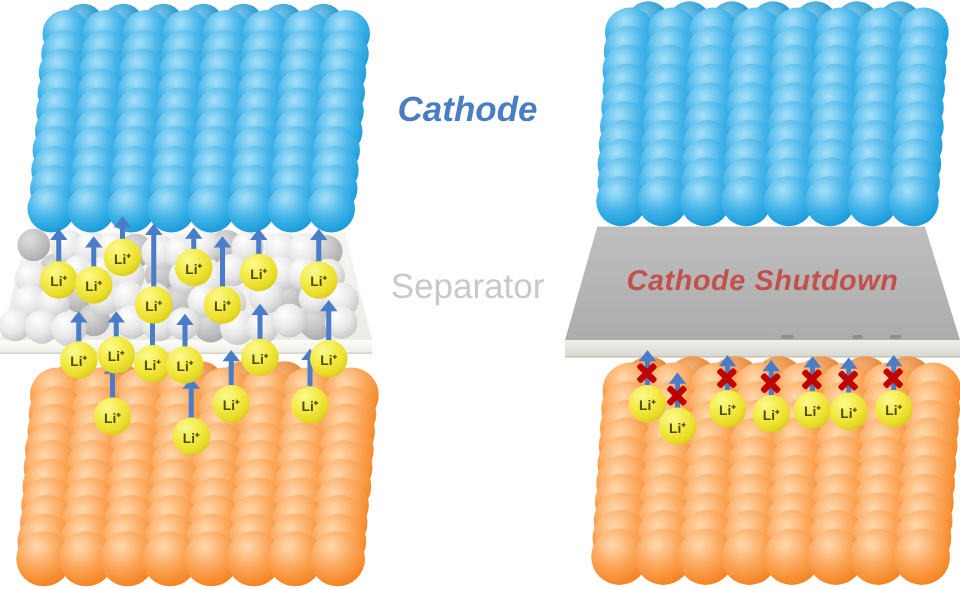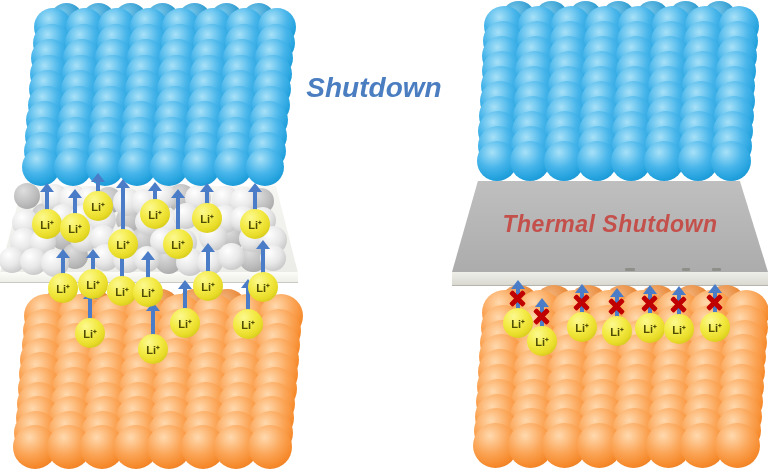--- a/index.html
+++ b/index.html
@@ -442,21 +442,22 @@
       <div class="sphere orange" style="left: 13.2px; top: 143.4px; width: 44px; height: 44px; z-index: 109;"></div>
       <div class="sphere orange" style="left: 46.7px; top: 143.4px; width: 44px; height: 44px; z-index: 109;"></div>
       <div class="sphere orange" style="left: 80.2px; top: 143.4px; width: 44px; height: 44px; z-index: 109;"></div>
       <div class="sphere orange" style="left: 113.7px; top: 143.4px; width: 44px; height: 44px; z-index: 109;"></div>
       <div class="sphere orange" style="left: 147.2px; top: 143.4px; width: 44px; height: 44px; z-index: 109;"></div>
       <div class="sphere orange" style="left: 180.7px; top: 143.4px; width: 44px; height: 44px; z-index: 109;"></div>
       <div class="sphere orange" style="left: 214.2px; top: 143.4px; width: 44px; height: 44px; z-index: 109;"></div>
       <div class="sphere orange" style="left: 247.7px; top: 143.4px; width: 44px; height: 44px; z-index: 109;"></div>
     </div>
 
-  <div class="side-label" id="lbl-cathode">Shutdown</div>
+  <div class="side-label" id="lbl-cathode">Cathode</div>
+  <div class="side-label" id="lbl-separator">Separator</div>
 
   <div class="lattice" id="cathode-right">
       <div class="sphere blue back" style="left: 40.75px; top: -1px; width: 35px; height: 35px; z-index: 0;"></div>
       <div class="sphere blue back" style="left: 74.25px; top: -1px; width: 35px; height: 35px; z-index: 0;"></div>
       <div class="sphere blue back" style="left: 107.75px; top: -1px; width: 35px; height: 35px; z-index: 0;"></div>
       <div class="sphere blue back" style="left: 141.25px; top: -1px; width: 35px; height: 35px; z-index: 0;"></div>
       <div class="sphere blue back" style="left: 174.75px; top: -1px; width: 35px; height: 35px; z-index: 0;"></div>
       <div class="sphere blue back" style="left: 208.25px; top: -1px; width: 35px; height: 35px; z-index: 0;"></div>
       <div class="sphere blue back" style="left: 241.75px; top: -1px; width: 35px; height: 35px; z-index: 0;"></div>
       <div class="sphere blue back" style="left: 39.95px; top: 14px; width: 35px; height: 35px; z-index: 1;"></div>
@@ -598,21 +599,21 @@
       <div class="sphere blue" style="left: 50.3px; top: 139px; width: 40px; height: 40px; z-index: 109;"></div>
       <div class="sphere blue" style="left: 83.8px; top: 139px; width: 40px; height: 40px; z-index: 109;"></div>
       <div class="sphere blue" style="left: 117.3px; top: 139px; width: 40px; height: 40px; z-index: 109;"></div>
       <div class="sphere blue" style="left: 150.8px; top: 139px; width: 40px; height: 40px; z-index: 109;"></div>
       <div class="sphere blue" style="left: 184.3px; top: 139px; width: 40px; height: 40px; z-index: 109;"></div>
       <div class="sphere blue" style="left: 217.8px; top: 139px; width: 40px; height: 40px; z-index: 109;"></div>
       <div class="sphere blue" style="left: 251.3px; top: 139px; width: 40px; height: 40px; z-index: 109;"></div>
     </div>
 
   <div class="slab-right-body">
-    <div class="thermal-label">Thermal Shutdown</div>
+    <div class="thermal-label">Cathode Shutdown</div>
   </div>
   <div class="slab-right-edge"></div>
   <div class="slab-tick" style="left:625px;top:268px;width:10px;"></div>
   <div class="slab-tick" style="left:682px;top:268px;width:8px;"></div>
   <div class="slab-tick" style="left:712px;top:268px;width:9px;"></div>
 
   <div class="lattice" id="anode-right">
       <div class="sphere orange back" style="left: 43.25px; top: 3px; width: 40px; height: 40px; z-index: 0;"></div>
       <div class="sphere orange back" style="left: 77.75px; top: 3px; width: 40px; height: 40px; z-index: 0;"></div>
       <div class="sphere orange back" style="left: 112.25px; top: 3px; width: 40px; height: 40px; z-index: 0;"></div>

